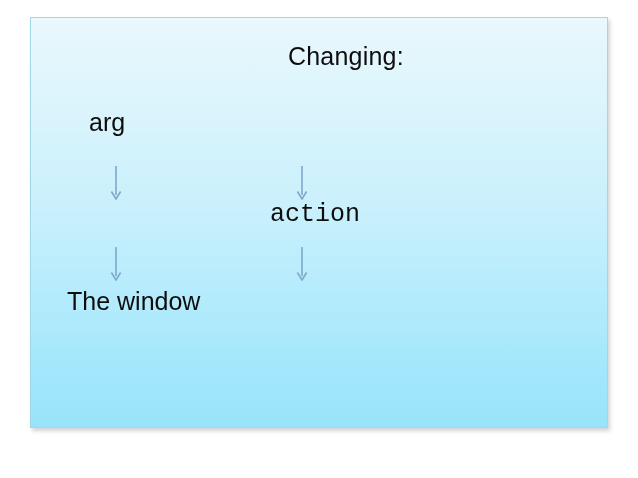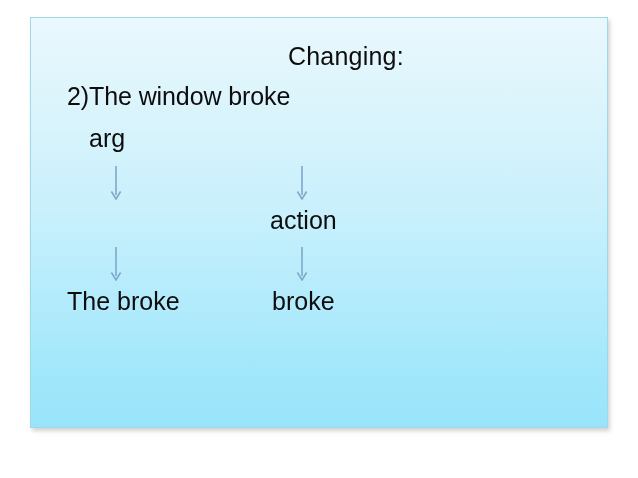--- a/index.html
+++ b/index.html
@@ -60,38 +60,39 @@
 
   #line-sentence {
     left: 36px;
     top: 66px;
     font-size: 25px;
     letter-spacing: -0.1px;
   }
 
   #label-arg {
     left: 58px;
-    top: 108px;
+    top: 92px;
     font-size: 25px;
   }
   #label-predicate {
     left: 224px;
     top: 108px;
     font-size: 25px;
   }
 
   #label-affected {
     left: 36px;
     top: 190px;
     font-size: 25px;
   }
   #label-action {
     left: 239px;
-    top: 190px;
+    top: 184px;
     font-size: 25px;
+    font-family: Liberation Mono, monospace;
   }
 
   #label-the-window {
     left: 36px;
     top: 271px;
     font-size: 25px;
   }
   #label-broke {
     left: 241px;
     top: 271px;
@@ -117,21 +118,20 @@
 </style>
 </head>
 <body>
 
 <div id="slide-canvas">
 
   <div id="slide-panel">
 
     <div class="slide-text" id="title-text">Changing:</div>
 
-    <div class="slide-text" id="line-sentence">2)The window broke</div>
 
     <div class="slide-text" id="label-arg">arg</div>
 
 
     <div class="down-arrow" id="arrow-arg-to-affected">
       <svg viewBox="0 0 16 34" xmlns="http://www.w3.org/2000/svg">
         <line x1="8" y1="0" x2="8" y2="29" stroke="#7fa8c9" stroke-width="1.6"></line>
         <path d="M3.4 25.5 L8 33 L12.6 25.5" fill="none" stroke="#7fa8c9" stroke-width="1.6"></path>
       </svg>
     </div>
@@ -153,18 +153,17 @@
       </svg>
     </div>
 
     <div class="down-arrow" id="arrow-action-to-verb">
       <svg viewBox="0 0 16 34" xmlns="http://www.w3.org/2000/svg">
         <line x1="8" y1="0" x2="8" y2="29" stroke="#7fa8c9" stroke-width="1.6"></line>
         <path d="M3.4 25.5 L8 33 L12.6 25.5" fill="none" stroke="#7fa8c9" stroke-width="1.6"></path>
       </svg>
     </div>
 
-    <div class="slide-text" id="label-the-window">The broke</div>
+    <div class="slide-text" id="label-the-window">The window</div>
 
-    <div class="slide-text" id="label-broke">broke</div>
 
   </div>
 </div>
 
 </body></html>

